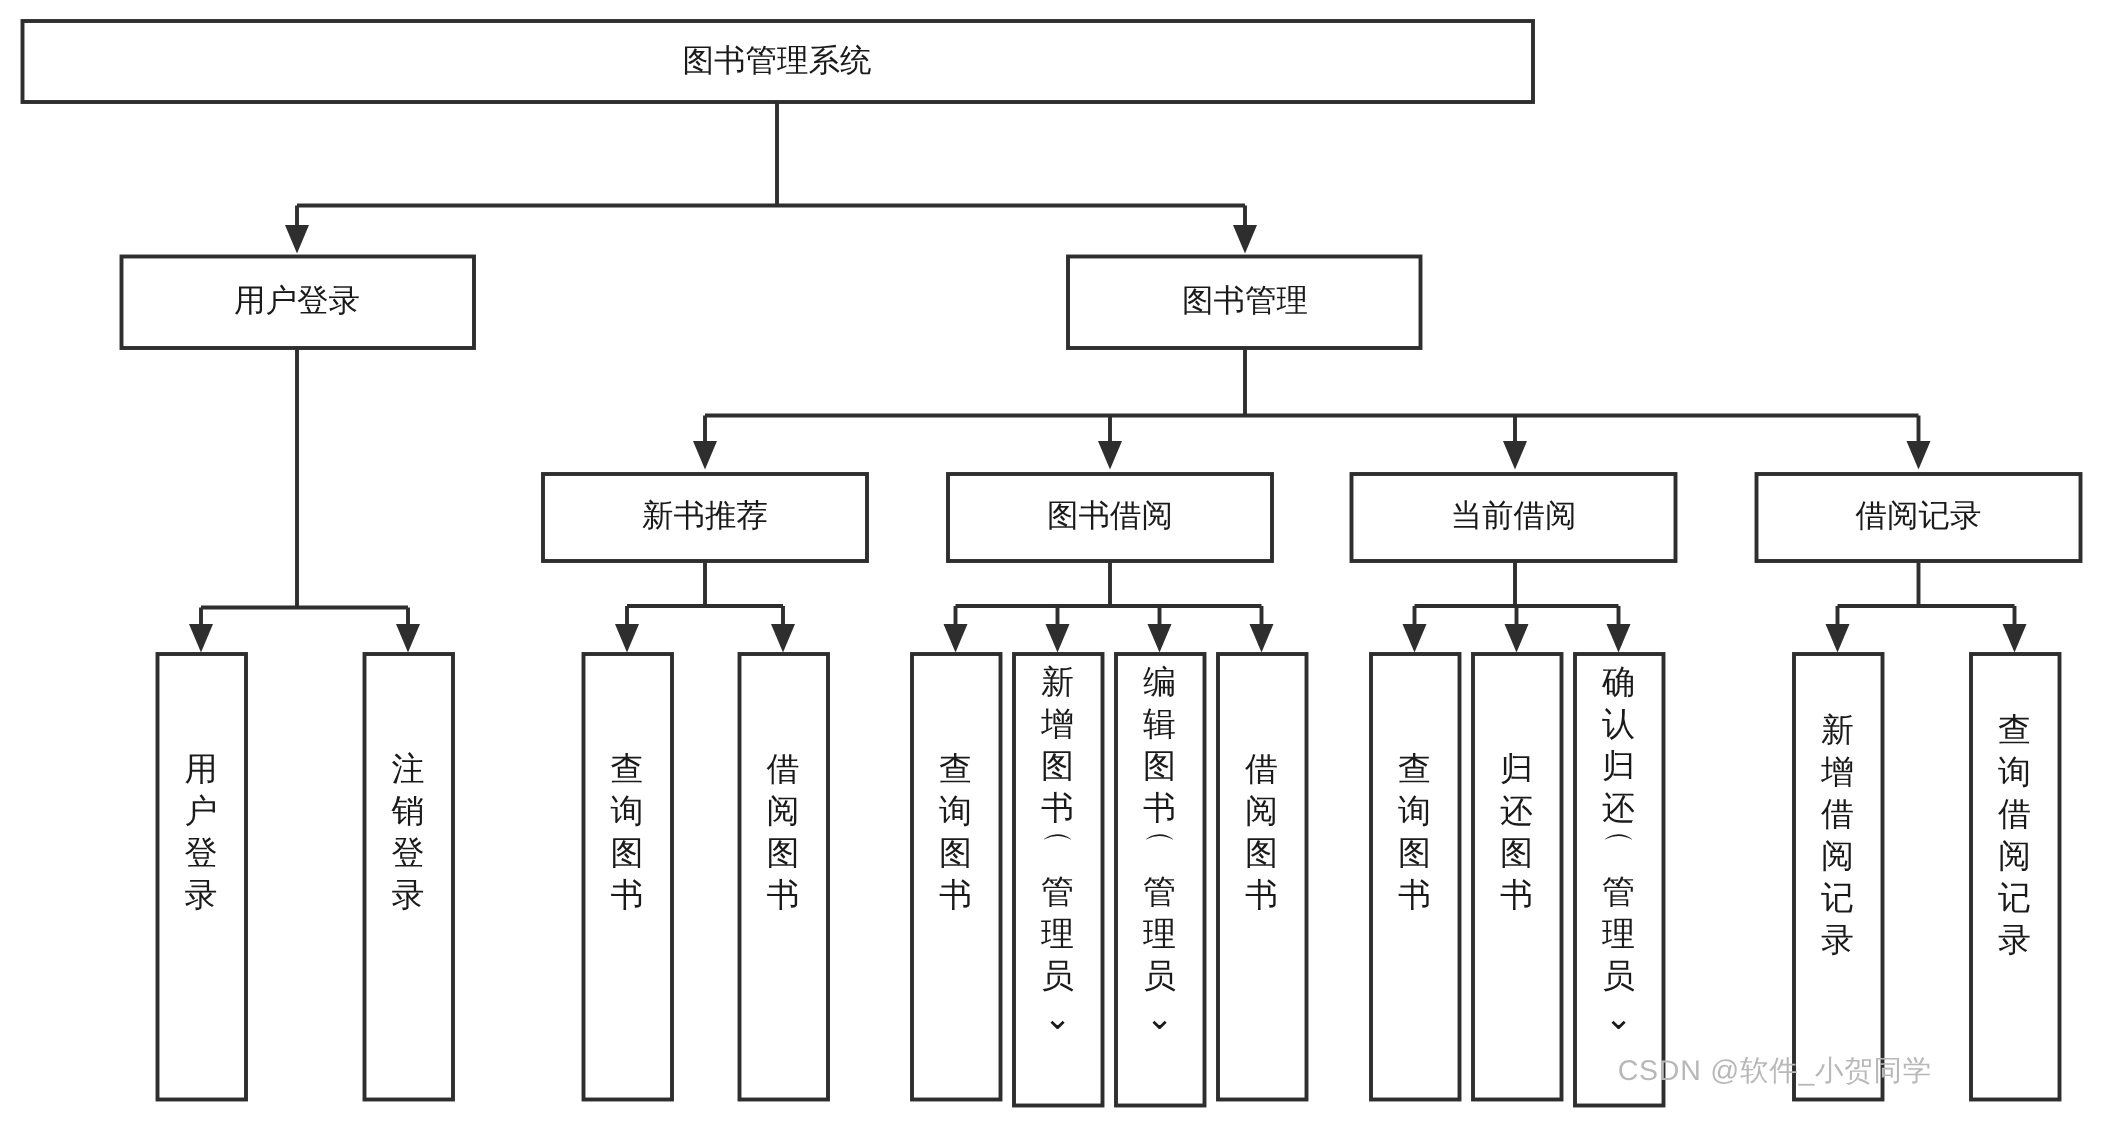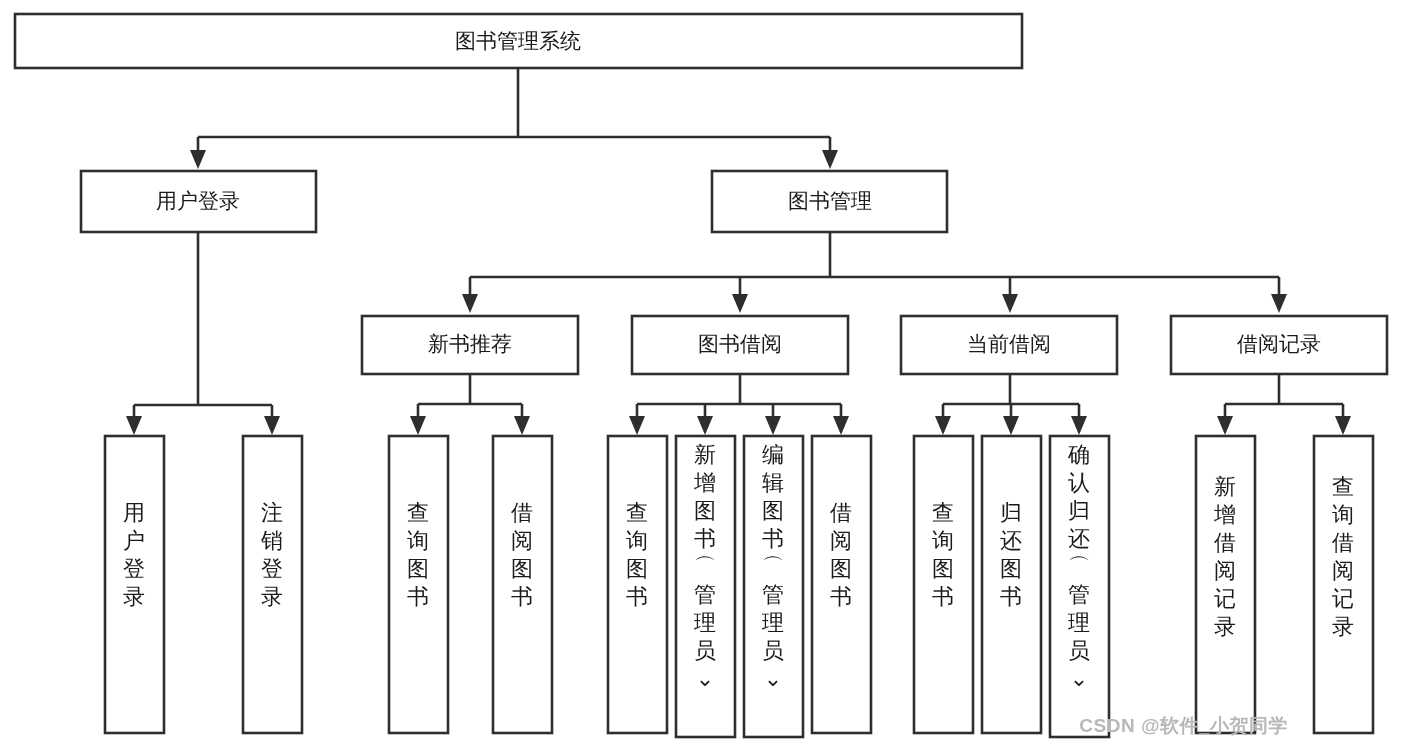--- a/index.html
+++ b/index.html
@@ -50,28 +50,27 @@
   }
   .node-label-v {
     font-family: "Liberation Sans", "DejaVu Sans", sans-serif;
     font-size: 22px;
     fill: #1a1a1a;
     text-anchor: middle;
   }
   .watermark-text {
     position: absolute;
     right: 8px;
-    bottom: 8px;
+    bottom: 20px;
     font-family: "Liberation Sans", "DejaVu Sans", sans-serif;
     font-size: 19px;
     color: #b8b8b8;
     letter-spacing: 0.5px;
     white-space: nowrap;
     user-select: none;
-    font-weight: bold;
   }
 </style>
 </head>
 <body>
 
 <div id="diagram-root">
 
   <svg id="diagram-svg" viewBox="0 0 1405 747">
 
     <defs>

